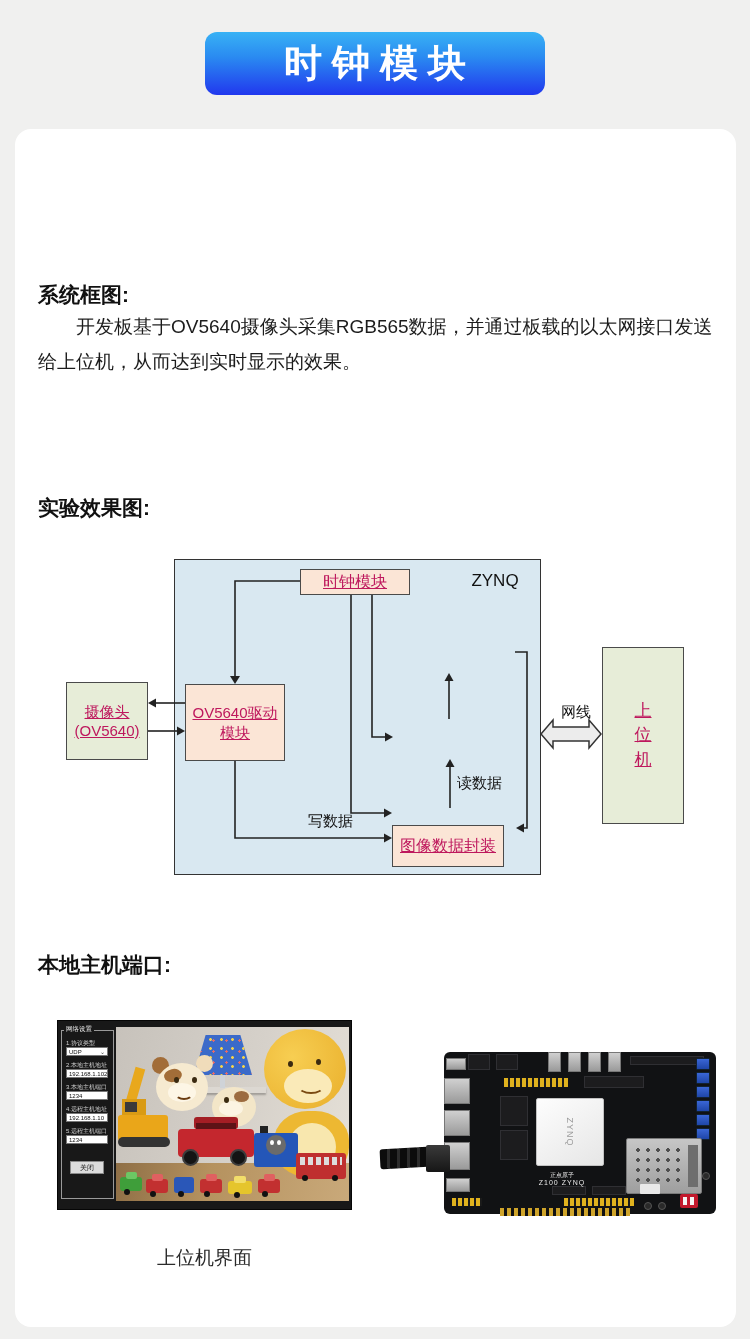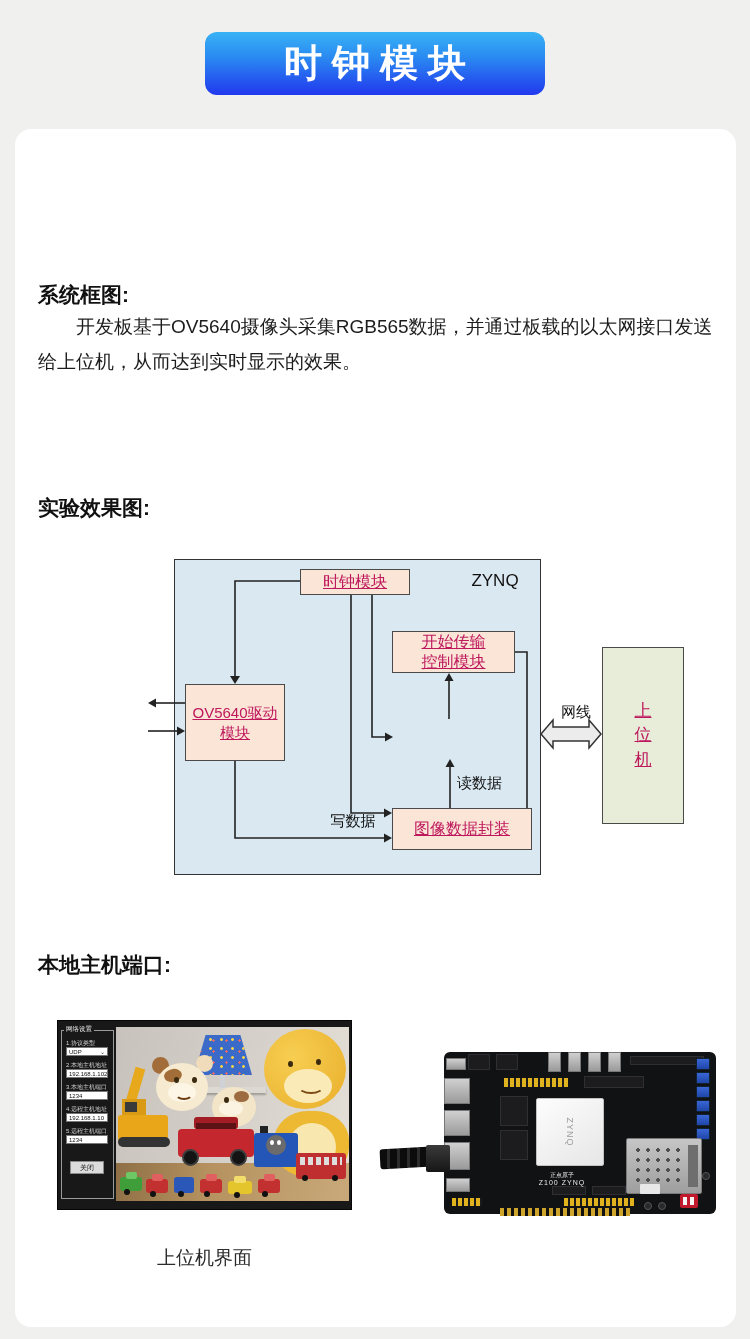--- a/index.html
+++ b/index.html
@@ -174,43 +174,44 @@
         <polygon points="332,283 324,278.5 324,287.5"></polygon>
         <polygon points="390,204 385.5,212 394.5,212"></polygon>
         <polygon points="389,118 384.5,126 393.5,126"></polygon>
         <polygon points="456,273 464,268.5 464,277.5"></polygon>
       </g>
       <polygon points="481,179 493,165 493,172 529,172 529,165 541,179 529,193 529,186 493,186 493,193" fill="#ececec" stroke="#333" stroke-width="1.5"></polygon>
     </svg>
 
     <div class="abs dlabel" style="left:405px;top:16px;width:60px;text-align:center;font-size:17px;">ZYNQ</div>
 
+    <div class="abs dbox io" style="left:6px;top:127px;width:82px;height:78px;font-size:15px;">
+      <div>摄像头</div>
+      <div>(OV5640)</div>
+    </div>
 
     <div class="abs dbox module" style="left:240px;top:14px;width:110px;height:26px;">
       <div>时钟模块</div>
     </div>
 
     <div class="abs dbox module" style="left:125px;top:129px;width:100px;height:77px;font-size:15px;">
       <div style="width:97px;">OV5640驱动模块</div>
     </div>
 
-    <div class="abs dbox module" style="left:332px;top:76px;width:123px;height:42px;">
-      <div style="width:66px;">开始传输控制模块</div>
-    </div>
-
-
-    <div class="abs dbox module" style="left:332px;top:253px;width:140px;height:42px;">
+
+
+    <div class="abs dbox module" style="left:332px;top:270px;width:112px;height:42px;">
       <div>图像数据封装</div>
     </div>
 
     <div class="abs dbox io" style="left:542px;top:92px;width:82px;height:177px;">
       <div class="host-text">上位机</div>
     </div>
 
-    <div class="abs dlabel" style="left:258px;top:257px;width:70px;text-align:center;">写数据</div>
+    <div class="abs dlabel" style="left:248px;top:257px;width:70px;text-align:left;">写数据</div>
     <div class="abs dlabel" style="left:397px;top:219px;">读数据</div>
     <div class="abs dlabel" style="left:481px;top:148px;width:70px;text-align:center;">网线</div>
   </div>
 
   <div class="abs sec-heading" style="left:23px;top:822px;">本地主机端口:</div>
 
   <div class="abs app-win">
     <div class="abs grp"></div>
     <div class="abs grp-title">网络设置</div>
 

